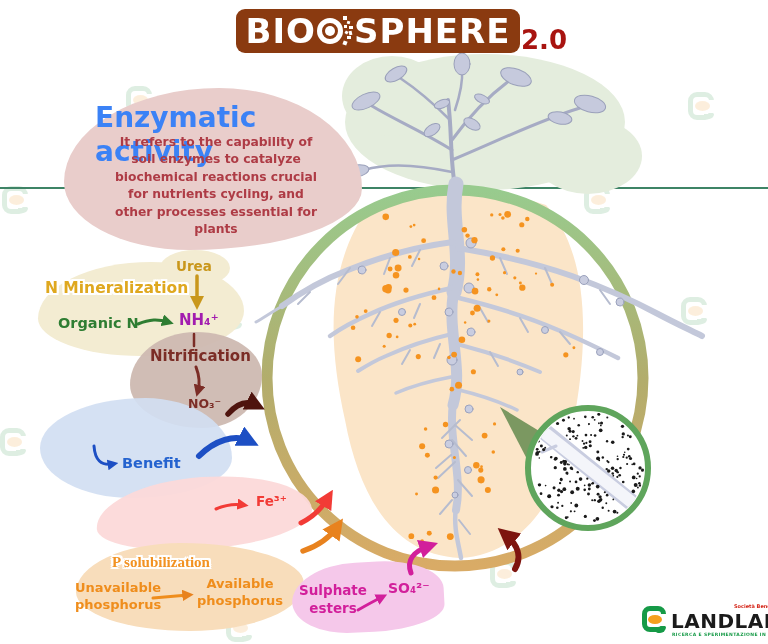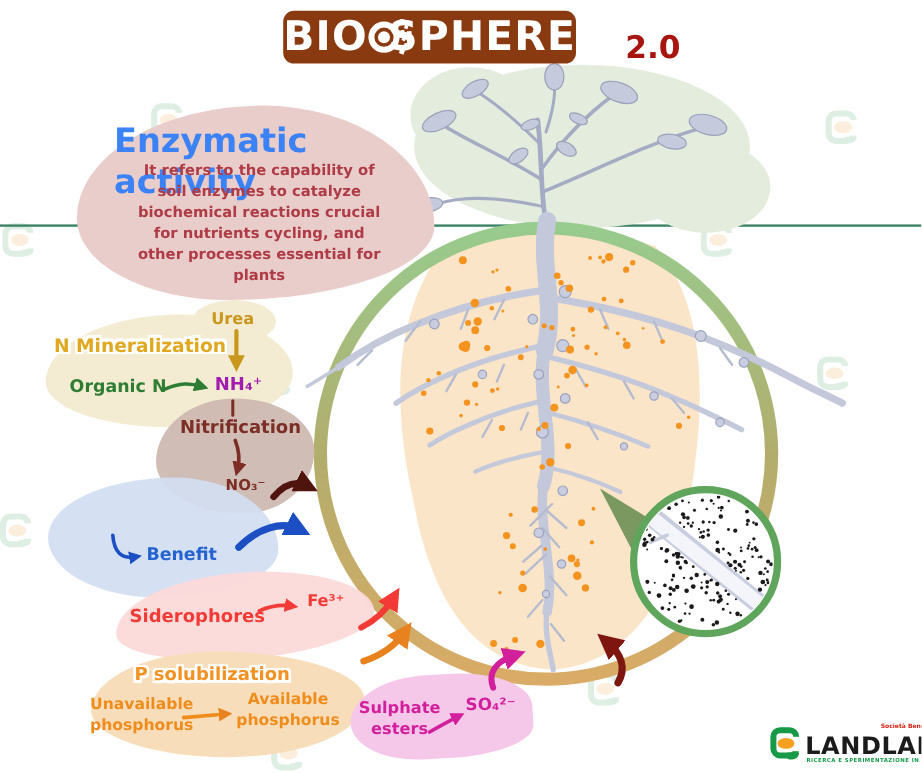--- a/index.html
+++ b/index.html
@@ -11,21 +11,21 @@
   .blob{position:absolute;}
   
   #groundline{position:absolute;left:0;top:187;top:187px;width:768px;height:2px;background:#3e8466;z-index:1;}
   
   .wm{position:absolute;width:36px;height:40px;opacity:.33;z-index:0;}
   .wm-box{position:absolute;left:0;top:2px;width:26px;height:28px;border:5px solid #9ccdaa;border-radius:9px;box-sizing:border-box;}
   .wm-gap{position:absolute;left:20px;top:10px;width:8px;height:13px;background:#fff;}
   .wm-oval{position:absolute;left:7px;top:11px;width:15px;height:10px;background:#f8ce96;border-radius:50%;}
   .wm-tail{position:absolute;left:16px;top:24px;width:10px;height:5px;background:#9ccdaa;border-radius:0 0 6px 2px;}
   
-  #logo-box{position:absolute;left:236px;top:9px;width:244px;height:44px;background:#8a3a10;
+  #logo-box{position:absolute;left:236px;top:9px;width:284px;height:44px;background:#8a3a10;
             border-radius:9px;display:flex;align-items:center;justify-content:center;z-index:6;}
   .logo-word{color:#fff;font-size:34px;font-weight:800;letter-spacing:1px;line-height:1;}
   #logo-oglyph{position:relative;width:38px;height:38px;display:inline-block;}
   .og-ring{position:absolute;left:1px;top:6px;width:26px;height:26px;border:5px solid #fff;border-radius:50%;box-sizing:border-box;}
   .og-dot{position:absolute;left:9px;top:14px;width:10px;height:10px;background:#fff;border-radius:50%;}
   .mz{position:absolute;background:#fff;}
   #logo-version{position:absolute;left:521px;top:25px;font-size:26px;font-weight:800;color:#a81410;z-index:6;}
   
   #landlab{position:absolute;left:630px;top:596px;width:138px;height:48px;z-index:6;}
   .ll-box{position:absolute;left:12px;top:10px;width:26px;height:30px;}
@@ -494,24 +494,23 @@
 
   <div class="t ztext outline-w" style="left:45px;top:279px;font-size:15.5px;color:#dfa81f;white-space:nowrap;">N Mineralization</div>
   <div class="t ztext" style="left:176px;top:258px;font-size:13.5px;color:#c9971b;">Urea</div>
   <div class="t ztext" style="left:58px;top:315px;font-size:14.5px;color:#2e7d32;">Organic N</div>
   <div class="t ztext" style="left:179px;top:311px;font-size:15px;color:#a21caf;">NH₄⁺</div>
   <div class="t ztext" style="left:150px;top:347px;font-size:15px;color:#7b2d26;">Nitrification</div>
   <div class="t ztext" style="left:188px;top:396px;font-size:12.5px;color:#7b2d26;">NO₃⁻</div>
 
   <div class="t ztext" style="left:122px;top:455px;font-size:14.5px;color:#2563cf;">Benefit</div>
 
-  <div class="t ztext" style="left:108px;top:504px;font-size:15px;color:#f23b36;">Siderophores</div>
   <div class="t ztext" style="left:256px;top:493px;font-size:13.5px;color:#f23b36;">Fe³⁺</div>
 
-  <div class="t ztext outline-w" style="left:112px;top:553px;font-size:15px;color:#f29222;white-space:nowrap;">P solubilization</div>
+  <div class="t ztext outline-w" style="left:112px;top:553px;font-size:15px;color:#f29222;white-space:nowrap;font-family:Liberation Serif, serif;">P solubilization</div>
   <div class="t ztext" style="left:75px;top:580px;width:84px;text-align:center;font-size:13px;line-height:1.3;color:#ef8d1c;">Unavailable
 phosphorus</div>
   <div class="t ztext" style="left:196px;top:576px;width:88px;text-align:center;font-size:13px;line-height:1.3;color:#ef8d1c;">Available
 phosphorus</div>
 
   <div class="t ztext" style="left:298px;top:581px;width:70px;text-align:center;font-size:13.5px;line-height:1.35;color:#d21f9b;">Sulphate
 esters</div>
   <div class="t ztext" style="left:388px;top:580px;font-size:14px;color:#d21f9b;">SO₄²⁻</div>
 
 

